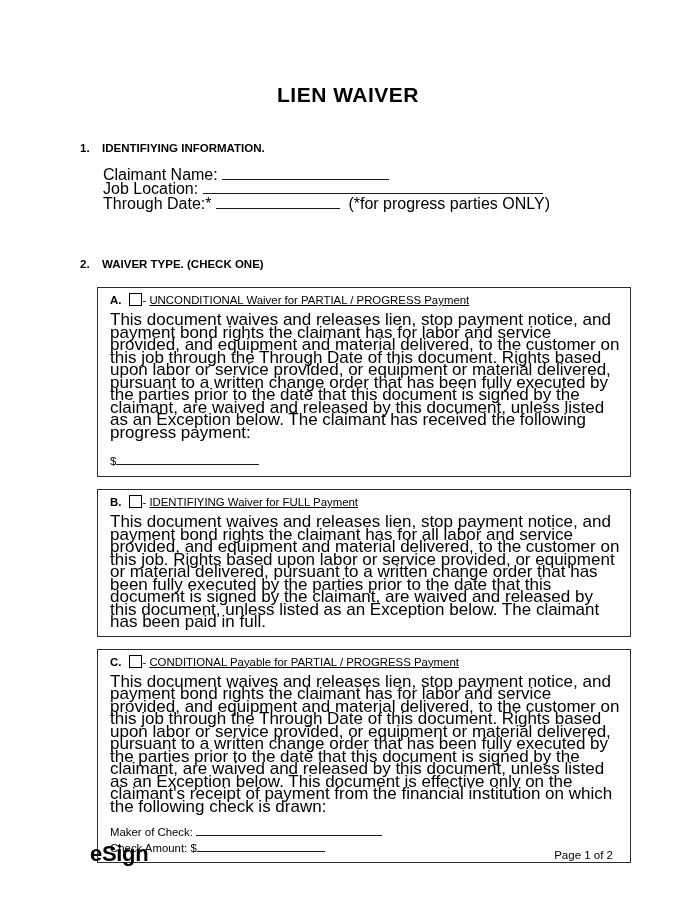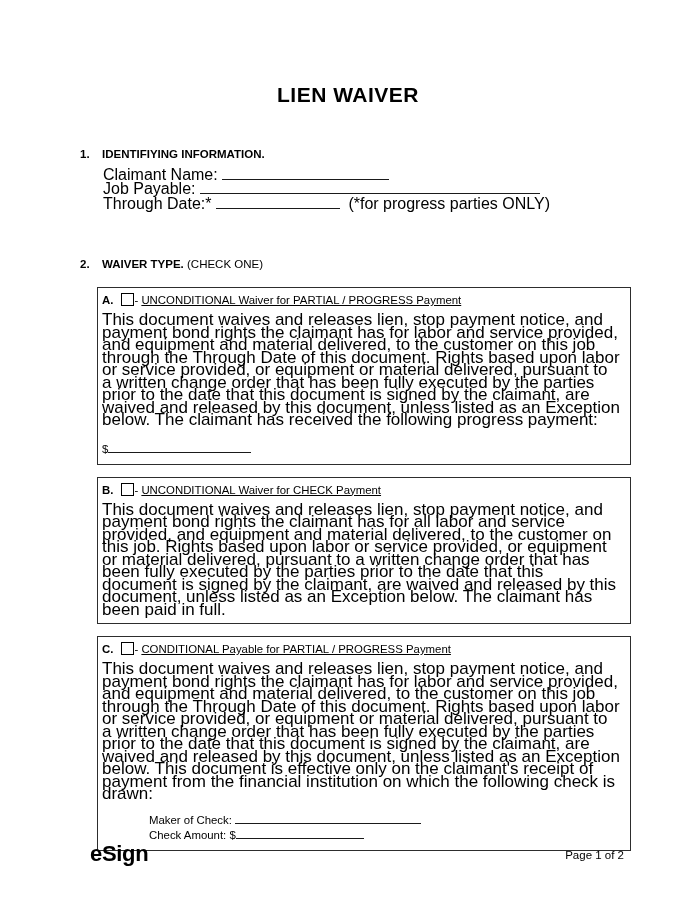--- a/index.html
+++ b/index.html
@@ -18,22 +18,22 @@
     text-align:center;
     font-size:21px; font-weight:bold; letter-spacing:0.5px;
   }
 
   .section-heading {
     position:absolute; left:80px;
     font-size:11.5px; font-weight:bold;
     white-space:nowrap;
   }
   .section-heading .sec-num { display:inline-block; width:22px; }
-  .section-heading .sec-note { font-weight:normal; }
-  #sec1-heading { top:148px; }
+  .section-heading .sec-note { font-weight:bold; }
+  #sec1-heading { top:142px; }
   #sec2-heading { top:258px; }
 
   .id-fields {
     position:absolute; top:168px; left:103px;
     font-size:16px; line-height:14.4px;
     white-space:nowrap;
   }
   .fline {
     display:inline-block;
     border-bottom:1px solid #1a1a1a;
@@ -52,21 +52,21 @@
 
   .field-note { margin-left:4px; }
 
   .waiver-boxes {
     position:absolute; top:287px; left:97px; width:534px;
   }
   .wbox {
     box-sizing:border-box;
     border:1.5px solid #2d2d2d;
     background:#ffffff;
-    padding:5px 9px 7px 4px;
+    padding:5px 9px 7px 12px;
     margin-bottom:12px;
     width:100%;
   }
   .wbox-header {
     font-size:11.4px;
     margin-bottom:8px;
     white-space:nowrap;
   }
   .wletter { font-weight:bold; }
   .cbox {
@@ -84,50 +84,49 @@
     font-size:17px; line-height:12.5px;
   }
   .amount-line {
     margin-top:14px; margin-bottom:2px;
     font-size:11.4px;
   }
   .check-fields {
     margin-top:11px;
     font-size:11.4px; line-height:14.6px;
     white-space:nowrap;
-    margin-left:47px;
   }
 
   .brand-logo {
     position:absolute; left:90px; top:841px;
     font-size:22px; font-weight:bold; letter-spacing:-0.3px;
   }
   .page-indicator {
-    position:absolute; right:72px; top:849px;
+    position:absolute; right:83px; top:849px;
     font-size:11.5px;
   }
 </style>
 </head>
 <body>
 
 <div class="page">
 
   <div class="doc-title">LIEN WAIVER</div>
 
   <div class="section-heading" id="sec1-heading">
     <span class="sec-num">1.</span><span>IDENTIFIYING INFORMATION.</span>
   </div>
 
   <div class="id-fields">
     <div>
       <span>Claimant Name:</span>
       <span class="fline w-claimant"></span>
     </div>
     <div>
-      <span>Job Payable:</span>
+      <span>Job Location:</span>
       <span class="fline w-job"></span>
     </div>
     <div>
       <span>Through Date:*</span>
       <span class="fline w-through"></span>
       <span class="field-note">(*for progress parties ONLY)</span>
     </div>
   </div>
 
   <div class="section-heading" id="sec2-heading">
@@ -144,21 +143,21 @@
       </div>
       <div class="wbody">This document waives and releases lien, stop payment notice, and payment bond rights the claimant has for labor and service provided, and equipment and material delivered, to the customer on this job through the Through Date of this document. Rights based upon labor or service provided, or equipment or material delivered, pursuant to a written change order that has been fully executed by the parties prior to the date that this document is signed by the claimant, are waived and released by this document, unless listed as an Exception below. The claimant has received the following progress payment:</div>
       <div class="amount-line">
         <span>$</span><span class="fline w-amount"></span>
       </div>
     </div>
 
     <div class="wbox">
       <div class="wbox-header">
         <span class="wletter">B.</span>
-        <span class="cbox"></span><span class="wdash">-</span><span class="wtitle">UNCONDITIONAL Waiver for CHECK Payment</span>
+        <span class="cbox"></span><span class="wdash">-</span><span class="wtitle">IDENTIFIYING Waiver for FULL Payment</span>
       </div>
       <div class="wbody">This document waives and releases lien, stop payment notice, and payment bond rights the claimant has for all labor and service provided, and equipment and material delivered, to the customer on this job. Rights based upon labor or service provided, or equipment or material delivered, pursuant to a written change order that has been fully executed by the parties prior to the date that this document is signed by the claimant, are waived and released by this document, unless listed as an Exception below. The claimant has been paid in full.</div>
     </div>
 
     <div class="wbox">
       <div class="wbox-header">
         <span class="wletter">C.</span>
         <span class="cbox"></span><span class="wdash">-</span><span class="wtitle">CONDITIONAL Payable for PARTIAL / PROGRESS Payment</span>
       </div>
       <div class="wbody">This document waives and releases lien, stop payment notice, and payment bond rights the claimant has for labor and service provided, and equipment and material delivered, to the customer on this job through the Through Date of this document. Rights based upon labor or service provided, or equipment or material delivered, pursuant to a written change order that has been fully executed by the parties prior to the date that this document is signed by the claimant, are waived and released by this document, unless listed as an Exception below. This document is effective only on the claimant's receipt of payment from the financial institution on which the following check is drawn:</div>

